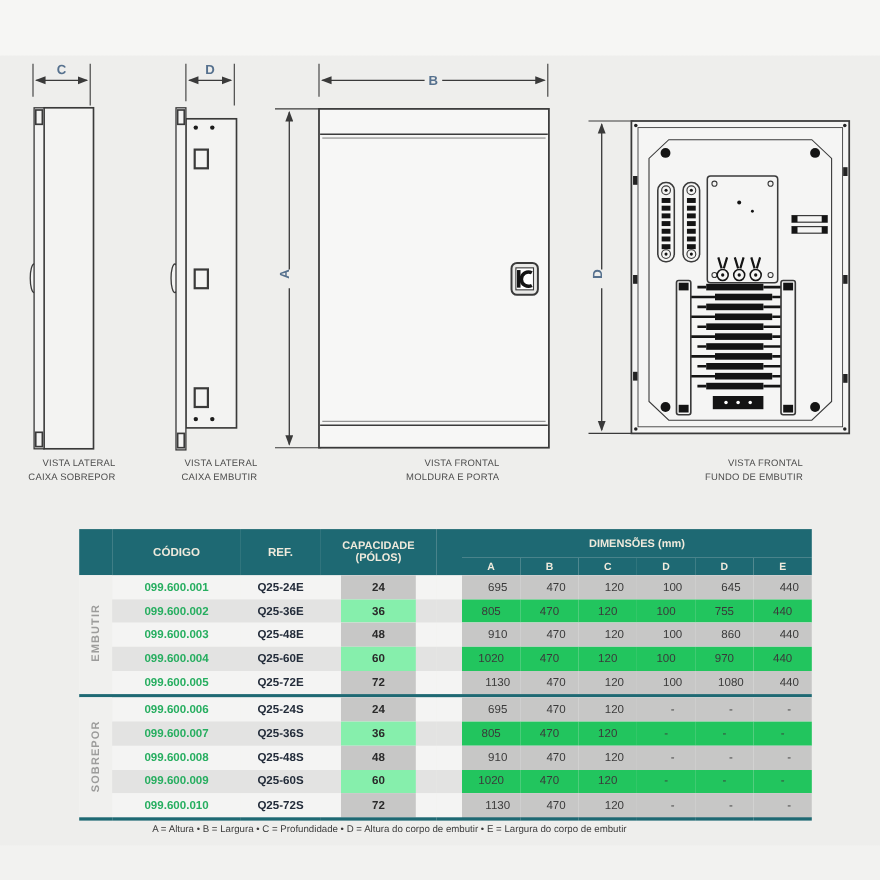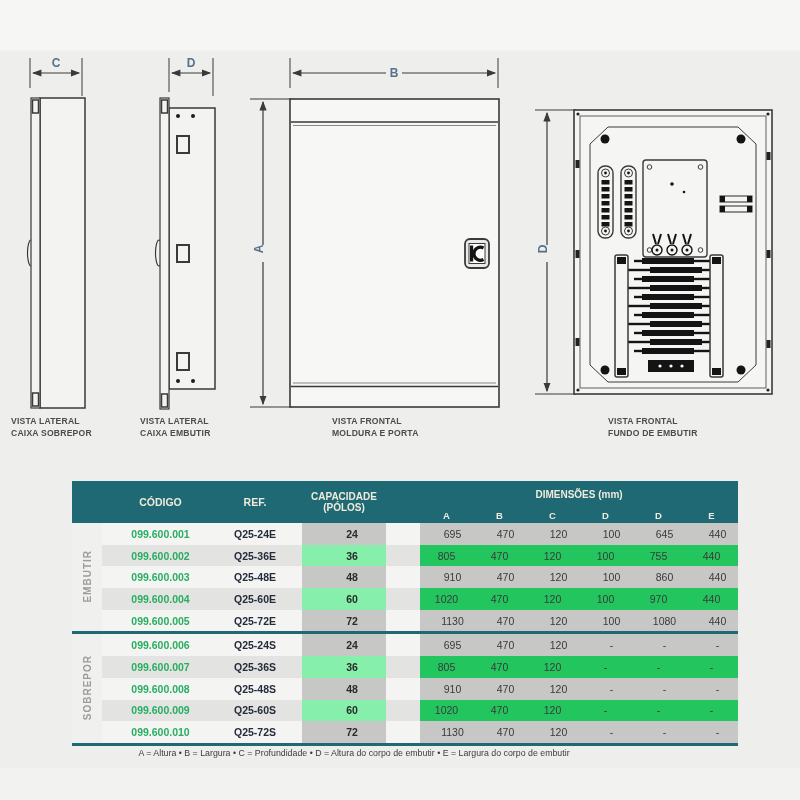--- a/index.html
+++ b/index.html
@@ -10,22 +10,22 @@
     position:relative;
   }
   .page{
     position:absolute;left:0;top:0;width:800px;height:800px;
     background:linear-gradient(to bottom,#f6f6f4 0px,#f6f6f4 50px,#eeeeec 51px,#eeeeec 768px,#f2f2f0 769px,#f2f2f0 800px);
     overflow:hidden;
   }
   svg text{font-family:"Liberation Sans",sans-serif;}
   .dimletter{fill:#56718e;font-size:12px;font-weight:bold;}
   .caption{
-    position:absolute;text-align:left;
-    font-size:8.6px;font-weight:bold;color:#4c4c4c;
+    position:absolute;text-align:right;
+    font-size:8.6px;font-weight:normal;color:#4c4c4c;
     line-height:11.5px;letter-spacing:.2px;
   }
   
   table.spec{
     position:absolute;left:72px;top:481px;width:666px;
     border-collapse:collapse;table-layout:fixed;
     border-bottom:3px solid #1e6973;
     font-size:10.5px;
   }
   table.spec col.c-group{width:30px;}
@@ -49,21 +49,21 @@
   td.group{background:#f0f0ee;}
   tr.odd td.dim{background:#c7c7c6;padding-left:12px;}
   tr.even td.dim{background:#22c55e;}
   tr.odd .capbox{background:#c7c7c6;}
   tr.even .capbox{background:#86efac;}
   td.codigo{color:#27ae60;font-weight:bold;}
   td.ref{color:#232c3a;font-weight:bold;}
   .capbox{
     width:68px;height:100%;margin:0 auto;
     display:flex;align-items:center;justify-content:center;
-    color:#2a2a2a;font-weight:bold;padding-left:16px;
+    color:#2a2a2a;font-weight:bold;
   }
   td.dim{color:#3a3a3a;font-size:10.5px;}
   tr.tr-divider td{height:3px;background:#1e6973;padding:0;line-height:0;}
   .vlabel{
     writing-mode:vertical-rl;transform:rotate(180deg);
     display:inline-block;
     color:#9c9c9b;font-weight:bold;font-size:10px;letter-spacing:1px;
   }
   .legend{
     position:absolute;left:0;top:748px;width:708px;

